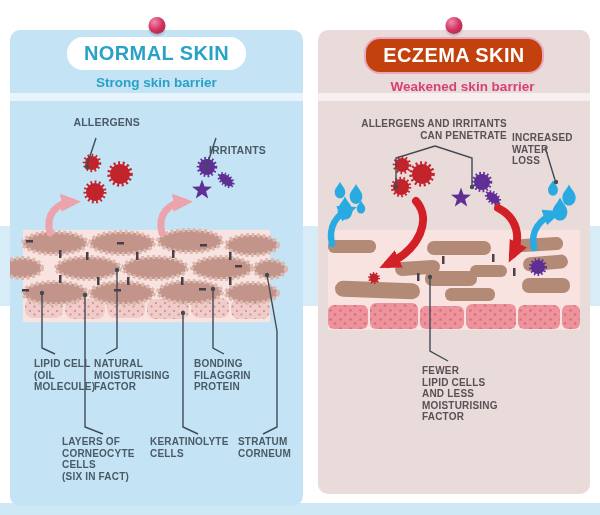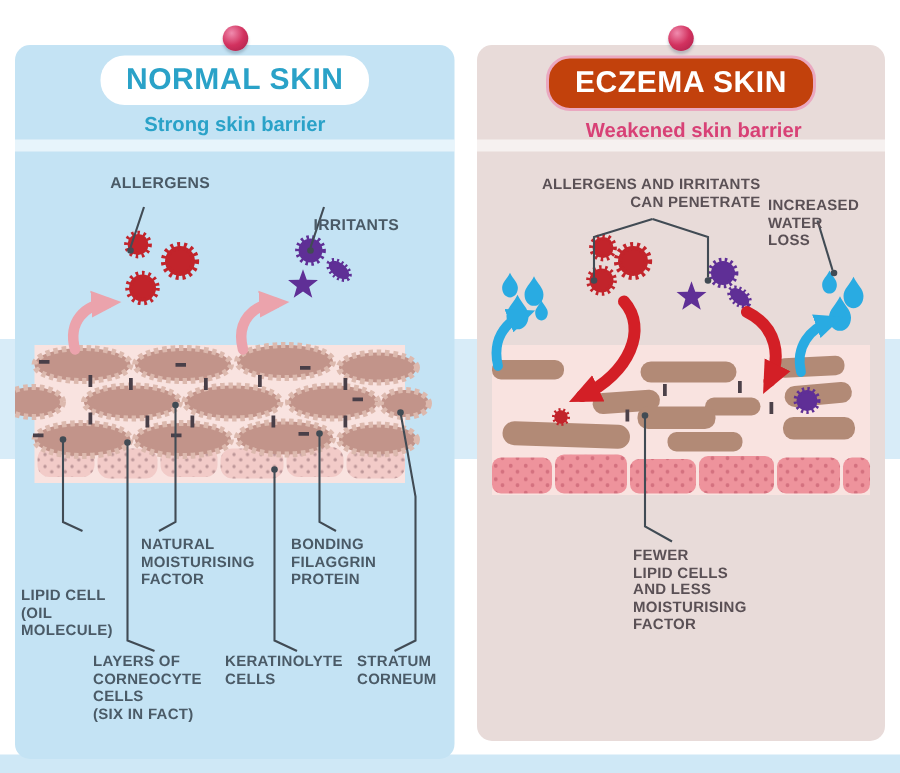--- a/index.html
+++ b/index.html
@@ -152,21 +152,21 @@
           <circle cx="203" cy="188" r="2.2"></circle>
           <circle cx="75" cy="194" r="2.2"></circle>
           <circle cx="173" cy="212" r="2.2"></circle>
           <circle cx="257" cy="174" r="2.2"></circle>
         </g>
       </g>
     </svg>
 
     <div class="lbl big center" style="left:40px;top:16px;width:90px;">ALLERGENS</div>
     <div class="lbl big center" style="left:166px;top:16px;width:90px;margin-top:28px;">IRRITANTS</div>
-    <div class="lbl" style="left:4px;top:257px;margin-top:34px;">LIPID CELL
+    <div class="lbl" style="left:24px;top:257px;">LIPID CELL
 (OIL
 MOLECULE)</div>
     <div class="lbl" style="left:84px;top:257px;">NATURAL
 MOISTURISING
 FACTOR</div>
     <div class="lbl" style="left:184px;top:257px;">BONDING
 FILAGGRIN
 PROTEIN</div>
     <div class="lbl" style="left:52px;top:335px;">LAYERS OF
 CORNEOCYTE

